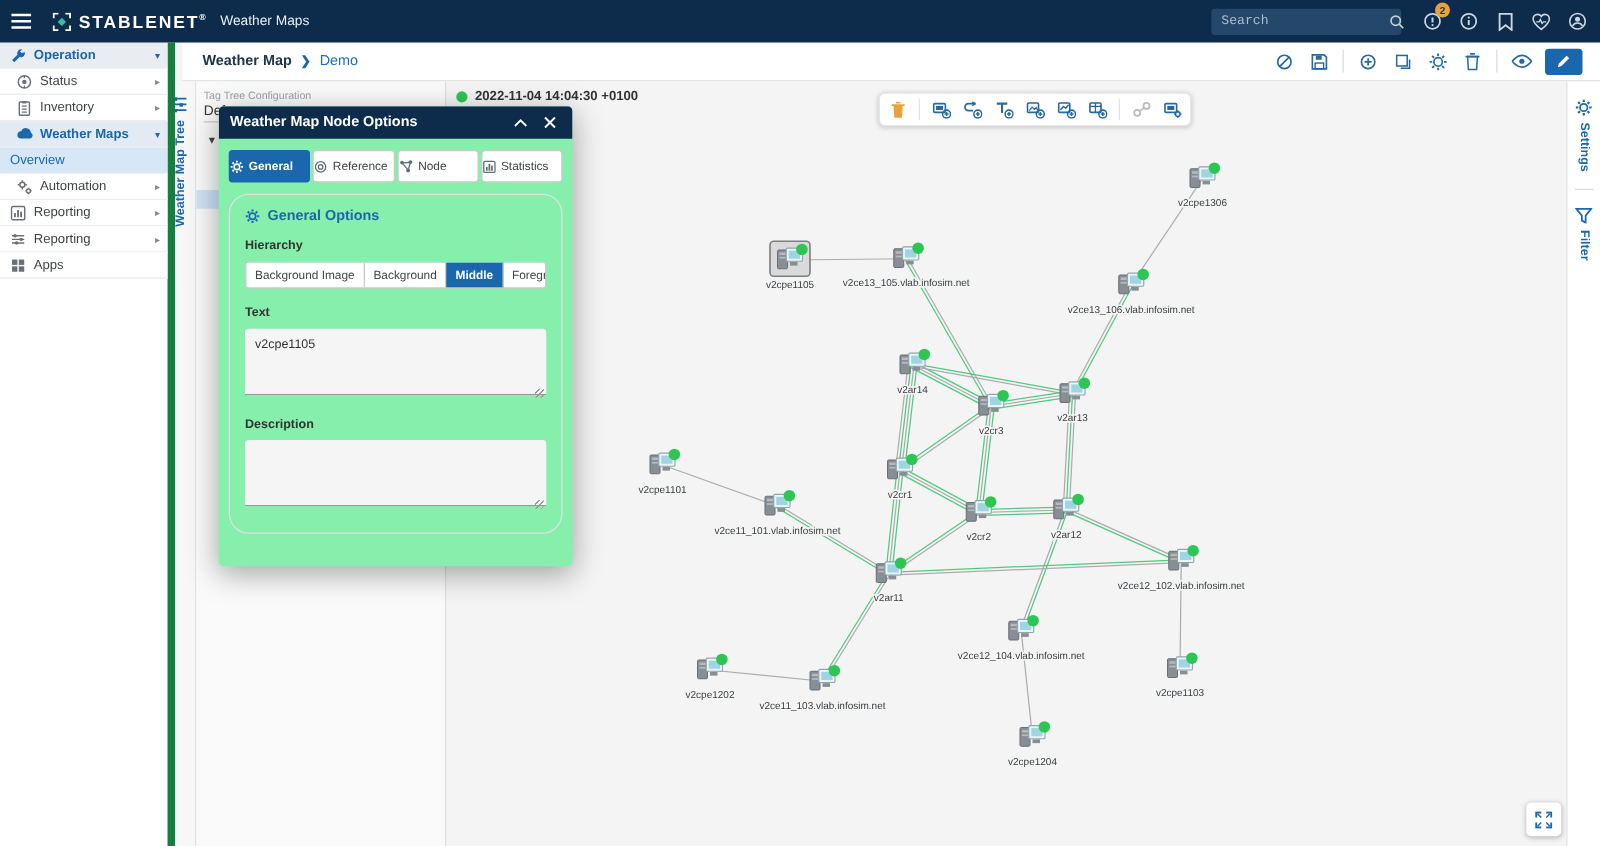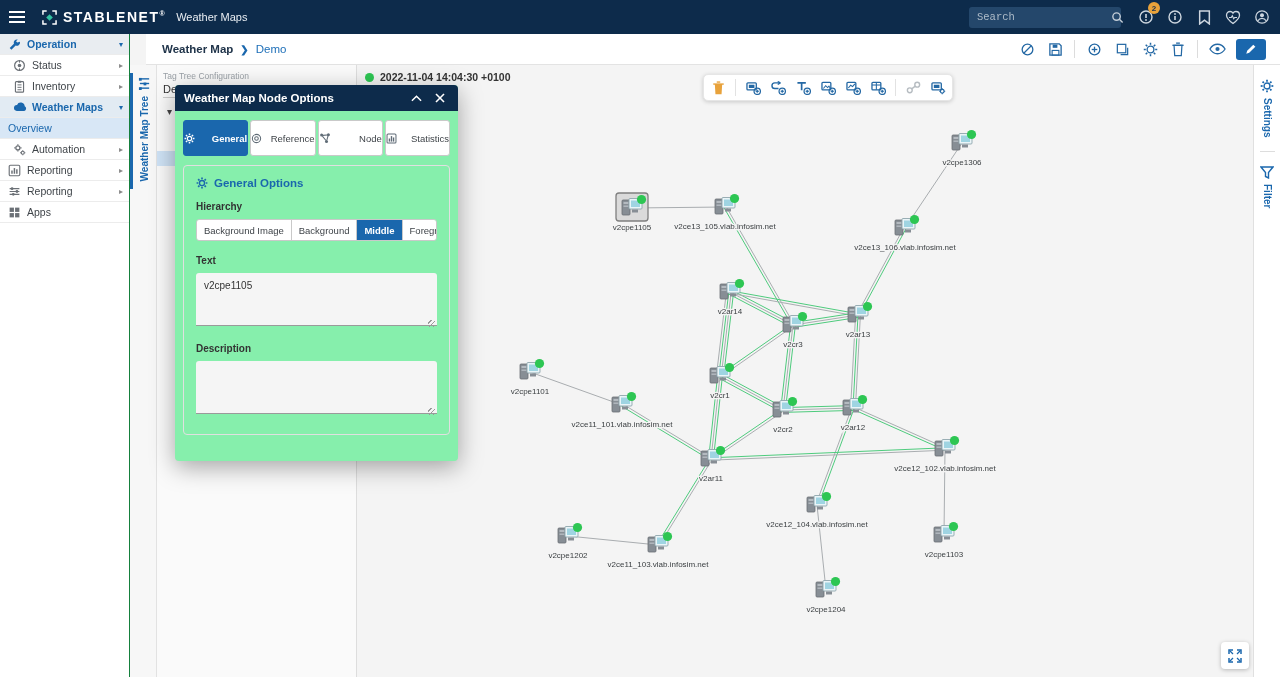--- a/index.html
+++ b/index.html
@@ -12,21 +12,21 @@
   .brand-text{font-weight:bold;font-size:14px;letter-spacing:1.5px;}
   .brand-sup{font-size:7px;vertical-align:super;}
   .app-title{font-size:11px;margin-left:10px;color:#e8edf2;}
   .tb-spacer{flex:1}
   .searchbox{position:relative;width:152px;height:21px;background:#24476b;border-radius:3px;display:flex;align-items:center;margin-right:14px;}
   .searchbox input{background:transparent;border:none;outline:none;color:#dfe6ec;font-size:10.5px;padding:0 8px;width:142px;font-family:Liberation Mono, monospace;}
   .searchbox input::placeholder{color:#aebcc9;}
   .tb-icon{position:relative;width:22px;height:22px;display:flex;align-items:center;justify-content:center;margin-right:7px;cursor:pointer;}
   .badge{position:absolute;top:-4px;right:-3px;min-width:12px;height:12px;border-radius:6px;background:#e8a23b;color:#23354a;font-size:8px;font-weight:bold;display:flex;align-items:center;justify-content:center;padding:0 2px;}
   
-  .sidebar{position:absolute;left:0;top:34px;width:130px;bottom:0;background:#fff;border-right:1px solid #15803d;z-index:20;}
+  .sidebar{position:absolute;left:0;top:34px;width:140px;bottom:0;background:#fff;border-right:6px solid #15803d;z-index:20;}
   .sb-item{display:flex;align-items:center;height:21px;padding:0 6px 0 8px;border-bottom:1px solid #ececec;font-size:10.5px;color:#3f4449;cursor:pointer;gap:6px;background:#fff;}
   .sb-item .icn{width:13px;height:13px;color:#6b7076;flex:none;}
   .sb-item .sb-label{flex:1;white-space:nowrap;overflow:hidden;}
   .sb-item .chev{font-size:8px;color:#888;}
   .sb-item.sub{padding-left:13px;}
   .sb-item.group-active{background:#e9edf1;}
   .sb-item.group-active .sb-label,{color:#1a67ad;}
   .sb-item.group-active .sb-label{color:#1a67ad;font-weight:bold;}
   .sb-item.group-active .icn,.sb-item.group-active .chev{color:#1a67ad;}
   .sb-item.active{background:#e2ebf3;}
@@ -71,25 +71,25 @@
   .tabstrip-right{position:absolute;right:0;top:0;width:27px;bottom:0;background:#fff;border-left:1px solid #e0e0e0;display:flex;flex-direction:column;align-items:center;padding-top:10px;}
   .vtab-right{display:flex;flex-direction:column;align-items:center;cursor:pointer;padding:4px 0;}
   .vtab-right .vlabel{writing-mode:vertical-rl;color:#1a67ad;font-size:10px;font-weight:bold;margin-top:5px;}
   .vt-div{width:15px;height:1px;background:#ddd;margin:10px 0;}
   
   .modal{position:absolute;left:175px;top:85px;width:283px;background:#86efac;border-radius:4px;box-shadow:0 6px 24px rgba(0,0,0,.35);z-index:40;overflow:hidden;}
   .modal-header{height:26px;background:#0d2b4b;color:#fff;display:flex;align-items:center;padding:0 9px;}
   .modal-title{font-size:11.5px;font-weight:bold;flex:1;}
   .mh-btn{width:18px;height:18px;display:flex;align-items:center;justify-content:center;color:#fff;cursor:pointer;margin-left:6px;}
   .modal-tabs{display:flex;gap:2px;padding:9px 8px 8px 8px;}
-  .mtab{flex:1;height:36px;border:1px solid #c9c9c9;border-radius:3px;display:flex;align-items:center;justify-content:space-between;gap:4px;font-size:9.5px;color:#3f4449;background:#fff;cursor:pointer;}
+  .mtab{flex:1;height:26px;border:1px solid #c9c9c9;border-radius:3px;display:flex;align-items:center;justify-content:flex-start;gap:4px;font-size:9.5px;color:#3f4449;background:#fff;cursor:pointer;}
   .mtab .icn{color:#5f6b76;}
   .mtab.active{background:#1a67ad;border-color:#1a67ad;color:#fff;font-weight:bold;}
   .mtab.active .icn{color:#fff;}
-  .modal-card{margin:1px 8px 26px 8px;border:1px solid #e0e0e0;border-radius:4px;padding:11px 12px 14px 12px;}
+  .modal-card{margin:1px 8px 26px 8px;border:1px solid #e0e0e0;border-radius:16px;padding:11px 12px 14px 12px;}
   .mc-title{display:flex;align-items:center;gap:6px;color:#1a67ad;font-size:11.5px;font-weight:bold;margin-bottom:12px;}
   .mc-label{font-size:10px;font-weight:bold;color:#333;margin-bottom:7px;}
   .segmented{display:flex;border:1px solid #c9c9c9;border-radius:3px;overflow:hidden;margin-bottom:14px;}
   .seg-opt{flex:auto;height:20px;display:flex;align-items:center;justify-content:center;font-size:9.5px;color:#3f4449;border-right:1px solid #c9c9c9;padding:0 7px;background:#fff;cursor:pointer;white-space:nowrap;}
   .seg-opt:last-child{border-right:none;}
   .seg-opt.active{background:#1a67ad;color:#fff;font-weight:bold;}
   .mc-textarea{position:relative;margin-bottom:13px;}
   .mc-textarea textarea{width:100%;height:53px;background:#f5f5f5;border:none;border-bottom:1px solid #9a9a9a;border-radius:3px 3px 0 0;resize:none;font-size:10px;color:#333;padding:7px 8px;font-family:"Liberation Sans",sans-serif;outline:none;}
   .resize-grip{position:absolute;right:2px;bottom:3px;width:7px;height:7px;background:repeating-linear-gradient(135deg,transparent 0 2px,#9a9a9a 2px 3px);}
 </style>

